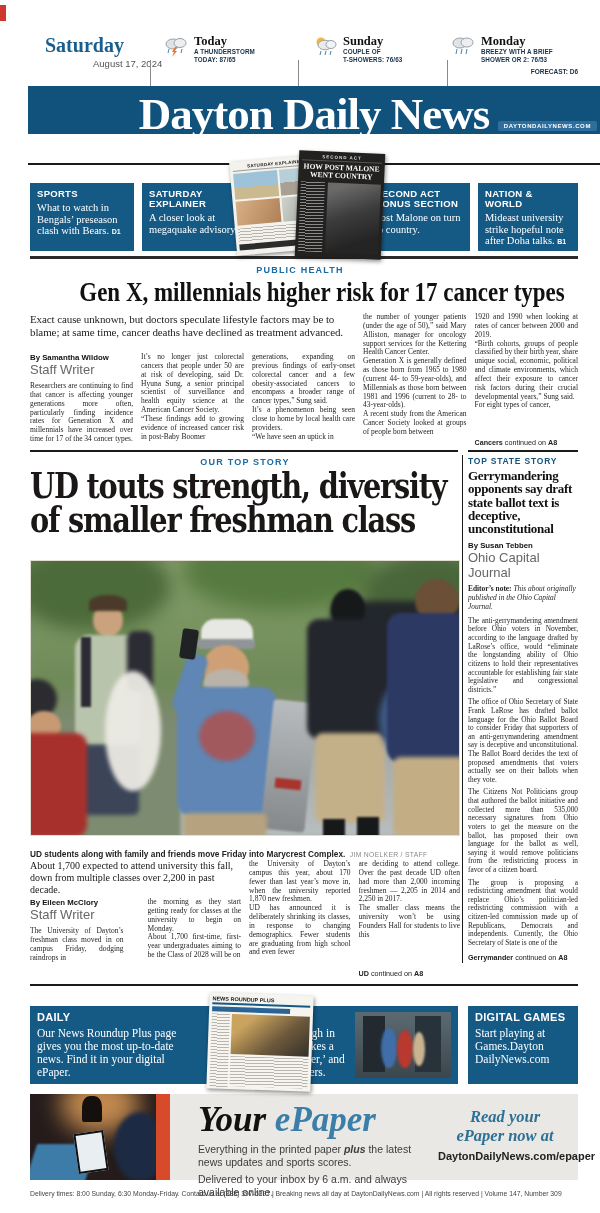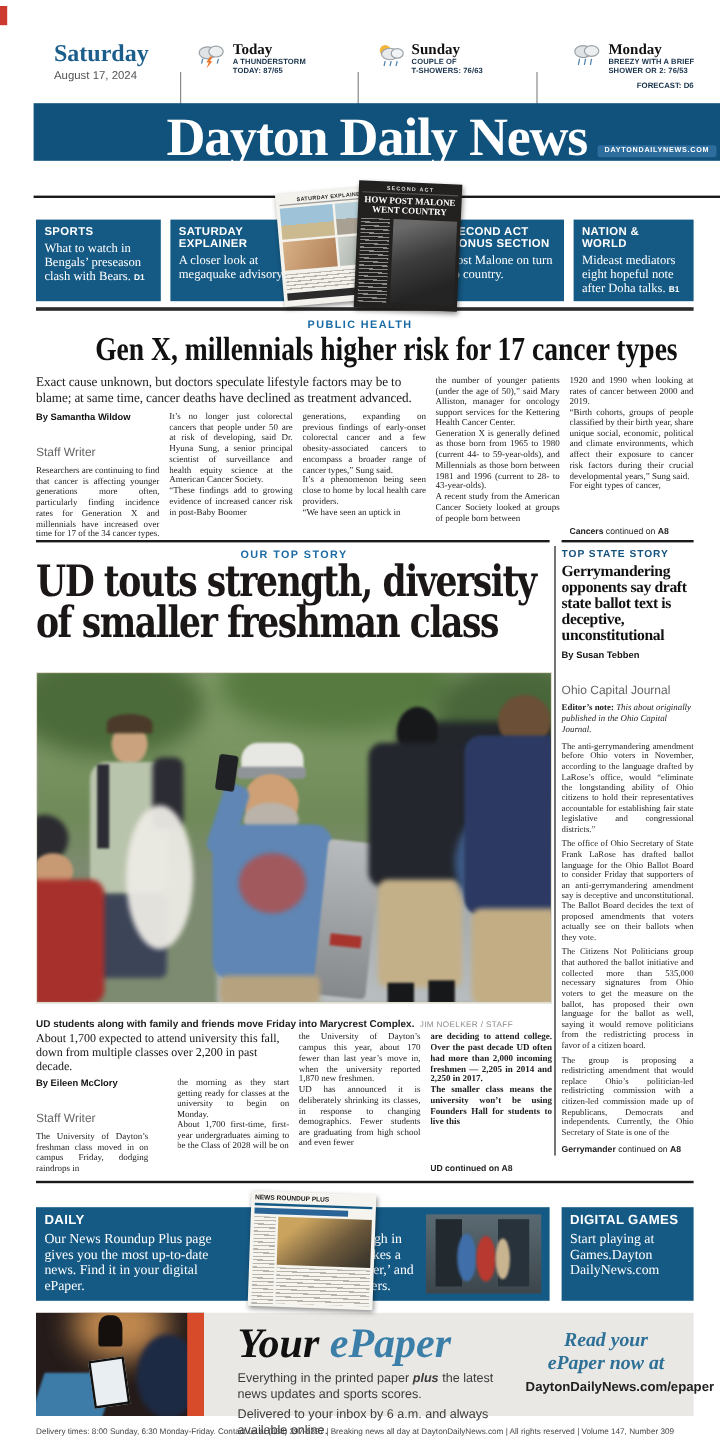--- a/index.html
+++ b/index.html
@@ -3,21 +3,21 @@
 <meta charset="utf-8">
 <style>
   html,body{margin:0;padding:0;background:#fff;}
   .page{position:relative;width:600px;height:1213px;background:#fff;overflow:hidden;
         font-family:"Liberation Sans",sans-serif;}
   .abs{position:absolute;}
   .preline{white-space:pre-line;}
 
   
   .sat-day{font-family:"Liberation Serif",serif;font-weight:bold;font-size:20px;color:#1b5e8c;}
-  .sat-date{font-size:9.5px;color:#555;margin-top:1px;}
+  .sat-date{font-size:9.5px;color:#555;margin-top:1px;margin-left:48px;}
   .wx-item{display:flex;gap:5px;align-items:flex-start;}
   .wx-day{font-family:"Liberation Serif",serif;font-weight:bold;font-size:12.5px;color:#111;line-height:1;}
   .wx-line{font-size:6.3px;font-weight:bold;color:#16304a;line-height:1.3;letter-spacing:.1px;}
   .wx-div{width:1px;background:#8a8a8a;height:38px;top:32px;}
   .forecast{font-size:6.5px;font-weight:bold;color:#16304a;}
 
   
   .mast{background:#11527c;color:#fff;text-align:center;}
   .mast-title{font-family:"Liberation Serif",serif;font-weight:bold;font-size:45px;line-height:1;
               padding-top:6px;letter-spacing:-1px;}
@@ -46,21 +46,21 @@
   .fake-lines-w{background:repeating-linear-gradient(#8a8a8a 0 1px,transparent 1px 3px);}
 
   
   .kicker{font-weight:bold;font-size:9px;letter-spacing:1.2px;color:#1a6aa3;text-align:center;}
   .hl-main{font-family:"Liberation Serif",serif;font-weight:bold;font-size:28px;color:#111;
            text-align:center;transform:scaleX(.82);transform-origin:center top;white-space:nowrap;}
   .deck{font-family:"Liberation Serif",serif;font-size:11px;line-height:1.2;color:#1d1d1d;letter-spacing:-.1px;}
   .body-col{font-family:"Liberation Serif",serif;font-size:7.5px;line-height:1.18;color:#1d1d1d;
             text-align:justify;white-space:pre-line;overflow:hidden;}
   .byline{font-weight:bold;font-size:7.8px;color:#111;}
-  .byline-sub{font-size:10px;color:#666;margin-bottom:5px;margin-top:20px;}
+  .byline-sub{font-size:13px;color:#666;margin-bottom:5px;}
   .contd{font-size:7.2px;color:#222;background:#fff;}
   .contd b{font-family:"Liberation Sans",sans-serif;}
 
   .hl-ud{font-family:"DejaVu Serif",serif;font-weight:bold;font-size:36px;line-height:.95;
          color:#1c1717;letter-spacing:-1.5px;transform:scaleX(.8);transform-origin:left top;white-space:nowrap;}
 
   .state-hl{font-family:"Liberation Serif",serif;font-weight:bold;font-size:13px;line-height:1.02;color:#111;letter-spacing:-.3px;}
   .ed-note{font-family:"Liberation Serif",serif;font-size:7.4px;line-height:1.2;color:#1d1d1d;margin:5px 0;}
   .state-body{font-family:"Liberation Serif",serif;font-size:7.3px;line-height:1.18;color:#1d1d1d;text-align:justify;margin:0 0 4px 0;}
 
@@ -127,21 +127,21 @@
         <line x1="14" y1="16" x2="13" y2="20" stroke="#4a7fae" stroke-width="1"></line>
         <line x1="19" y1="16" x2="18" y2="20" stroke="#4a7fae" stroke-width="1"></line>
       </svg>
       <div>
         <div class="wx-day">Sunday</div>
         <div class="wx-line">COUPLE OF</div>
         <div class="wx-line">T-SHOWERS: 76/63</div>
       </div>
     </div>
 
-    <div class="abs wx-item" style="left:476px;top:7px;justify-content:space-between;">
+    <div class="abs wx-item" style="left:450px;top:7px;justify-content:space-between;">
       <svg width="26" height="22" viewBox="0 0 26 22">
         <ellipse cx="10" cy="8" rx="7" ry="5" fill="#dfe3e6" stroke="#9aa2a8" stroke-width="1"></ellipse>
         <ellipse cx="17" cy="7.5" rx="6" ry="4.5" fill="#eceeef" stroke="#9aa2a8" stroke-width="1"></ellipse>
         <line x1="7" y1="14" x2="6" y2="19" stroke="#4a7fae" stroke-width="1"></line>
         <line x1="12" y1="14" x2="11" y2="19" stroke="#4a7fae" stroke-width="1"></line>
         <line x1="17" y1="14" x2="16" y2="19" stroke="#4a7fae" stroke-width="1"></line>
       </svg>
       <div>
         <div class="wx-day">Monday</div>
         <div class="wx-line">BREEZY WITH A BRIEF</div>
@@ -169,21 +169,21 @@
 EXPLAINER</div>
     <div class="ptext">A closer look at megaquake advisory.</div>
   </div>
   <div class="abs pbox" style="left:368px;top:183px;width:102px;height:68px;z-index:1;">
     <div class="plabel preline">SECOND ACT
 BONUS SECTION</div>
     <div class="ptext">Post Malone on turn to country.</div>
   </div>
   <div class="abs pbox" style="left:478px;top:183px;width:100px;height:68px;z-index:1;">
     <div class="plabel preline">NATION &amp; WORLD</div>
-    <div class="ptext"><span>Mideast mediators eight hopeful note after Doha talks.</span> <span class="pref">B1</span></div>
+    <div class="ptext"><span>Mideast university strike hopeful note after Doha talks.</span> <span class="pref">B1</span></div>
   </div>
 
   <div class="abs inset inset-left" style="left:233px;top:158px;width:92px;height:94px;z-index:2;">
     <div class="inset-head">SATURDAY EXPLAINED</div>
     <div style="display:flex;gap:2px;margin-top:2px;">
       <div style="width:44px;height:26px;background:linear-gradient(#9ec3d8 55%,#cbb98f 55%);"></div>
       <div style="width:40px;height:26px;background:linear-gradient(#b6cfd8 50%,#a8a193 50%);"></div>
     </div>
     <div style="display:flex;gap:2px;margin-top:2px;">
       <div style="width:44px;height:24px;background:linear-gradient(120deg,#d8b187,#b07f57);"></div>
@@ -308,21 +308,21 @@
           <div class="byline-sub">Staff Writer</div>
           <div class="body-col">The University of Dayton’s freshman class moved in on campus Friday, dodging raindrops in</div>
         </div>
         <div class="body-col" style="flex:1;">the morning as they start getting ready for classes at the university to begin on Monday.
 About 1,700 first-time, first-year undergraduates aiming to be the Class of 2028 will be on</div>
       </div>
     </div>
     <div style="width:212px;display:flex;gap:8px;">
       <div class="body-col" style="flex:1;height:118px;">the University of Dayton’s campus this year, about 170 fewer than last year’s move in, when the university reported 1,870 new freshmen.
 UD has announced it is deliberately shrinking its classes, in response to changing demographics. Fewer students are graduating from high school and even fewer</div>
-      <div style="flex:1;position:relative;height:118px;overflow:hidden;font-weight:bold;">
+      <div style="flex:1;position:relative;height:118px;overflow:hidden;">
         <div class="body-col" style="height:102px;">are deciding to attend college. Over the past decade UD often had more than 2,000 incoming freshmen — 2,205 in 2014 and 2,250 in 2017.
 The smaller class means the university won’t be using Founders Hall for students to live this</div>
         <div class="contd abs" style="left:0;bottom:0;width:100%;"><b>UD</b><span> continued on </span><b>A8</b></div>
       </div>
     </div>
   </div>
 
   <div class="abs" style="left:468px;top:456px;width:110px;height:506px;overflow:hidden;">
     <div class="kicker" style="text-align:left;font-size:8.5px;letter-spacing:.8px;color:#14537e;">TOP STATE STORY</div>
     <div class="state-hl" style="margin-top:3px;">Gerrymandering opponents say draft state ballot text is deceptive, unconstitutional</div>

